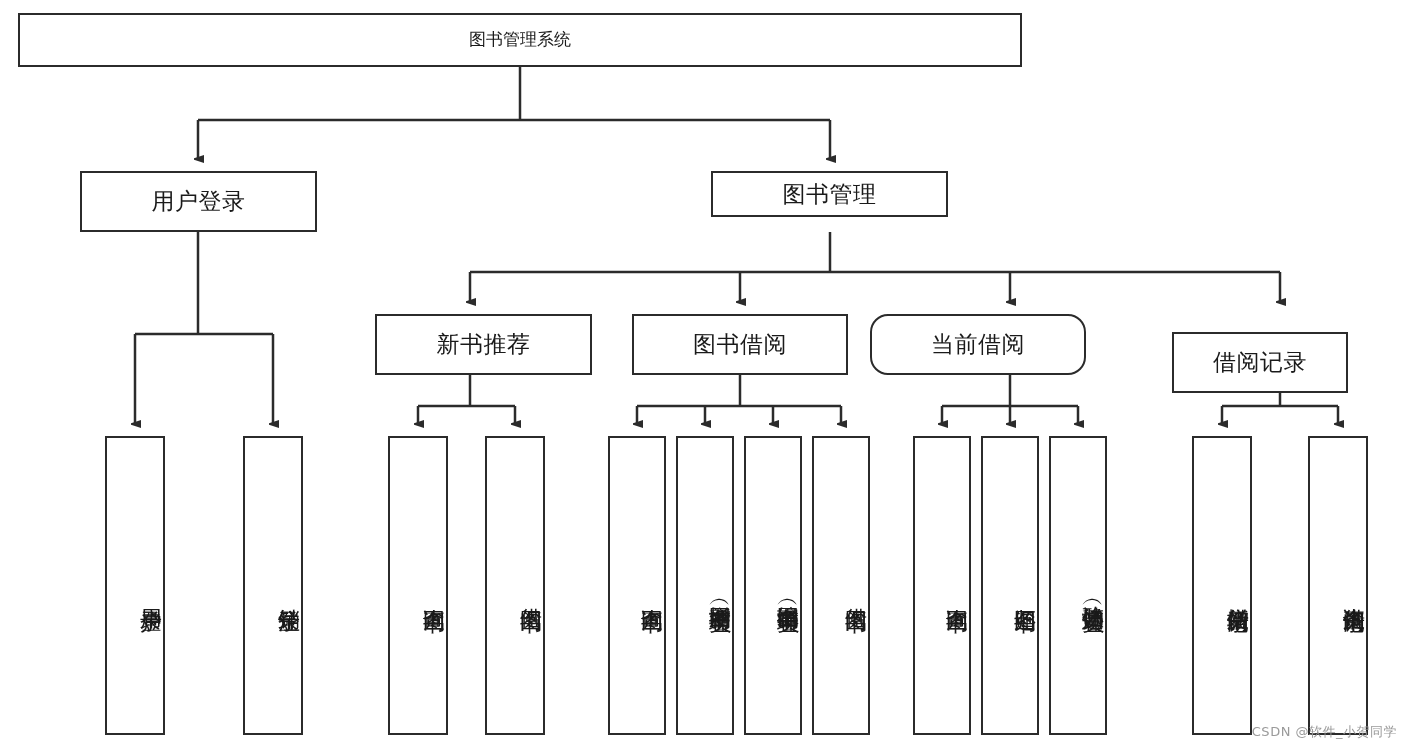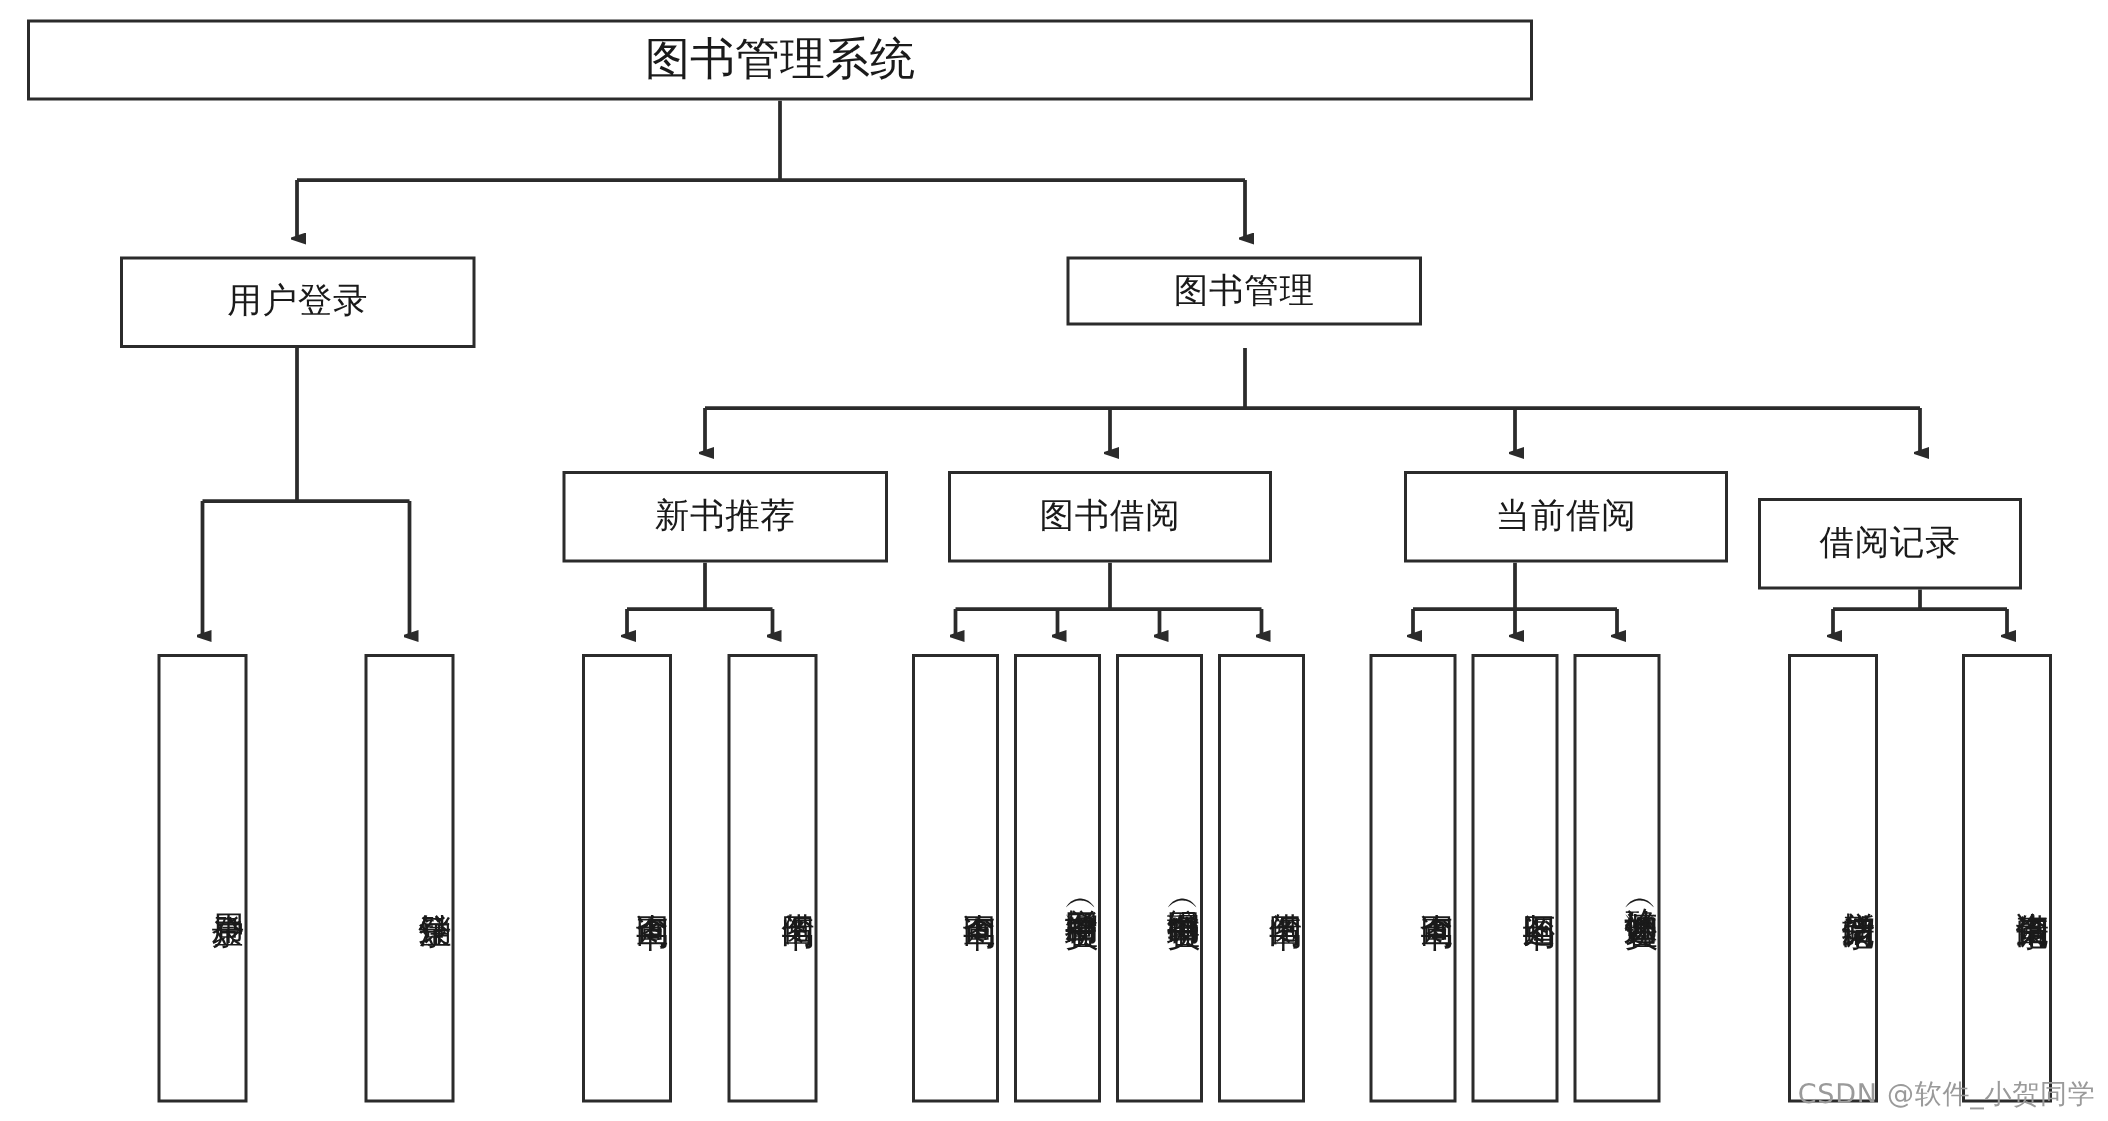--- a/index.html
+++ b/index.html
@@ -36,21 +36,21 @@
     color: #1a1a1a;
     line-height: 1.15;
     z-index: 2;
   }
   .node-h {
     font-size: 23px;
     letter-spacing: 0.5px;
     white-space: nowrap;
   }
   .node-root {
-    font-size: 30px;
+    font-size: 17px;
   }
   .node-leaf {
     writing-mode: vertical-rl;
     text-orientation: upright;
     font-size: 22px;
     letter-spacing: 1px;
     align-items: flex-start;
     justify-content: center;
     padding-top: 14px;
     overflow: hidden;
@@ -58,21 +58,21 @@
   .node-leaf .leaf-text {
     writing-mode: vertical-rl;
     text-orientation: upright;
     display: block;
     line-height: 1.05;
   }
   #watermark {
     position: absolute;
     right: 8px;
     bottom: 6px;
-    font-size: 18px;
+    font-size: 13px;
     color: #9a9a9a;
     letter-spacing: 0.5px;
     z-index: 5;
     white-space: nowrap;
     font-family: "DejaVu Sans", "Liberation Sans", sans-serif;
   }
 </style>
 </head>
 <body>
 
@@ -138,21 +138,21 @@
   <div class="node node-h" style="left:711px; top:171px; width:237px; height:46px;">
     <span>图书管理</span>
   </div>
 
   <div class="node node-h" style="left:375px; top:314px; width:217px; height:61px;">
     <span>新书推荐</span>
   </div>
   <div class="node node-h" style="left:632px; top:314px; width:216px; height:61px;">
     <span>图书借阅</span>
   </div>
-  <div class="node node-h" style="left:936px; top:314px; width:216px; height:61px;">
+  <div class="node node-h" style="left:870px; top:314px; width:216px; height:61px;border-radius:18px;">
     <span>当前借阅</span>
   </div>
   <div class="node node-h" style="left:1172px; top:332px; width:176px; height:61px;text-align:right;">
     <span>借阅记录</span>
   </div>
 
   <div class="node node-leaf" style="left:105px; top:436px; width:60px; height:299px;">
     <span class="leaf-text">用户登录</span>
   </div>
   <div class="node node-leaf" style="left:243px; top:436px; width:60px; height:299px;">

